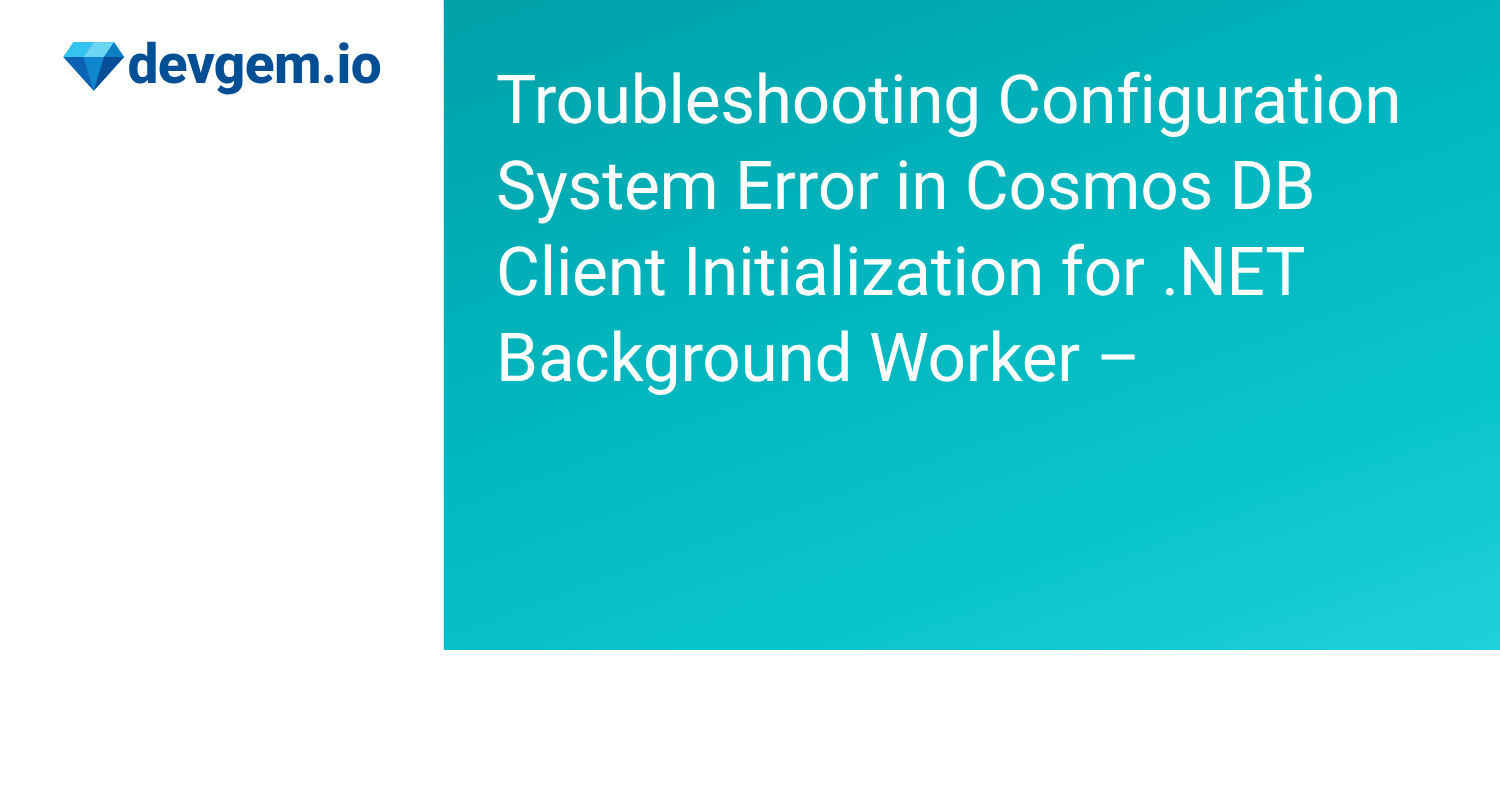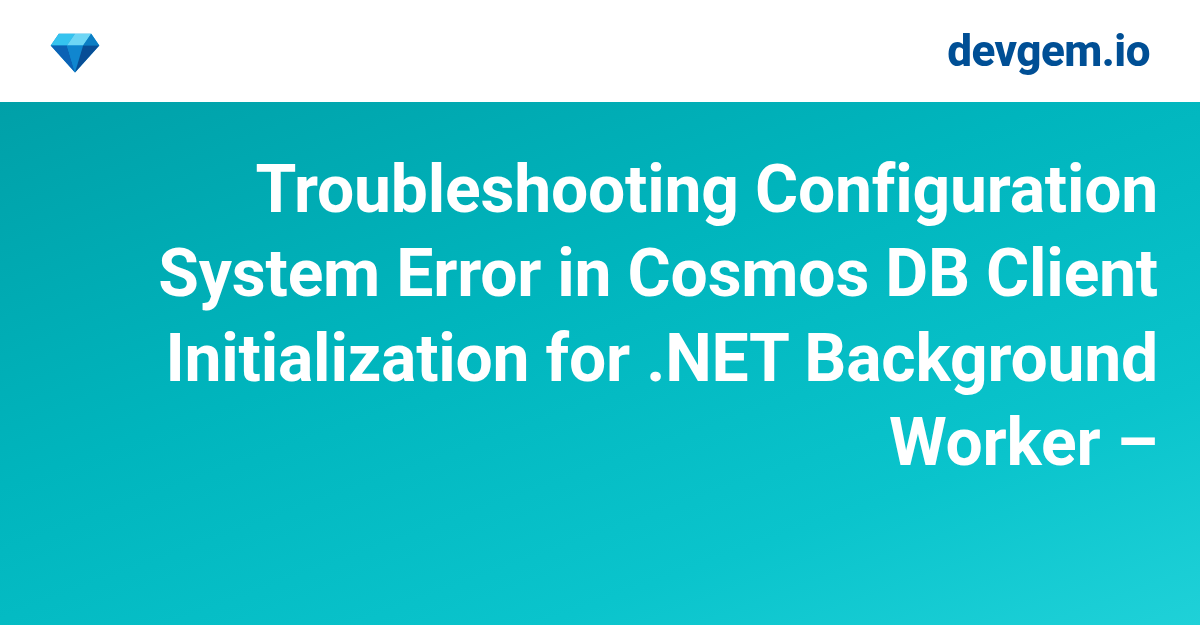--- a/index.html
+++ b/index.html
@@ -1,23 +1,23 @@
 <!DOCTYPE html>
 <html><head>
 <meta charset="utf-8">
 <style>
   * { margin: 0; padding: 0; box-sizing: border-box; }
   html, body { width: 1200px; height: 630px; overflow: hidden; font-family: -apple-system, BlinkMacSystemFont, "Segoe UI", Roboto, "Helvetica Neue", Arial, sans-serif; }
-  .page { width: 1200px; height: 625px; display: flex; flex-direction: column; background: #ffffff; text-align: right; }
+  .page { width: 1200px; height: 520px; display: flex; flex-direction: row; background: #ffffff; }
   .header { height: 102px; display: flex; align-items: center; justify-content: space-between; padding: 0 50px 0 48px; }
   .logo { display: flex; align-items: center; }
   .logo svg { width: 54px; height: 54px; display: block; }
   .brand { font-weight: 800; font-size: 44px; color: #004f95; letter-spacing: -0.5px; line-height: 1; }
   .hero { flex: 1; background: linear-gradient(160deg, #00a0a8 0%, #00b5bd 40%, #0ac4cc 75%, #1fd1d8 100%); padding: 46px 42px 0 42px; overflow: hidden; }
-  .title { color: #ffffff; font-size: 66px; line-height: 1.28; font-weight: 700; letter-spacing: -0.2px; }
+  .title { color: #ffffff; font-size: 54px; line-height: 1.28; font-weight: 400; letter-spacing: -0.2px; }
 </style>
 </head>
 <body>
 
 <div class="page">
   <div class="header">
     <div class="logo">
       <span>
         <svg viewBox="0 0 100 100" xmlns="http://www.w3.org/2000/svg">
 

